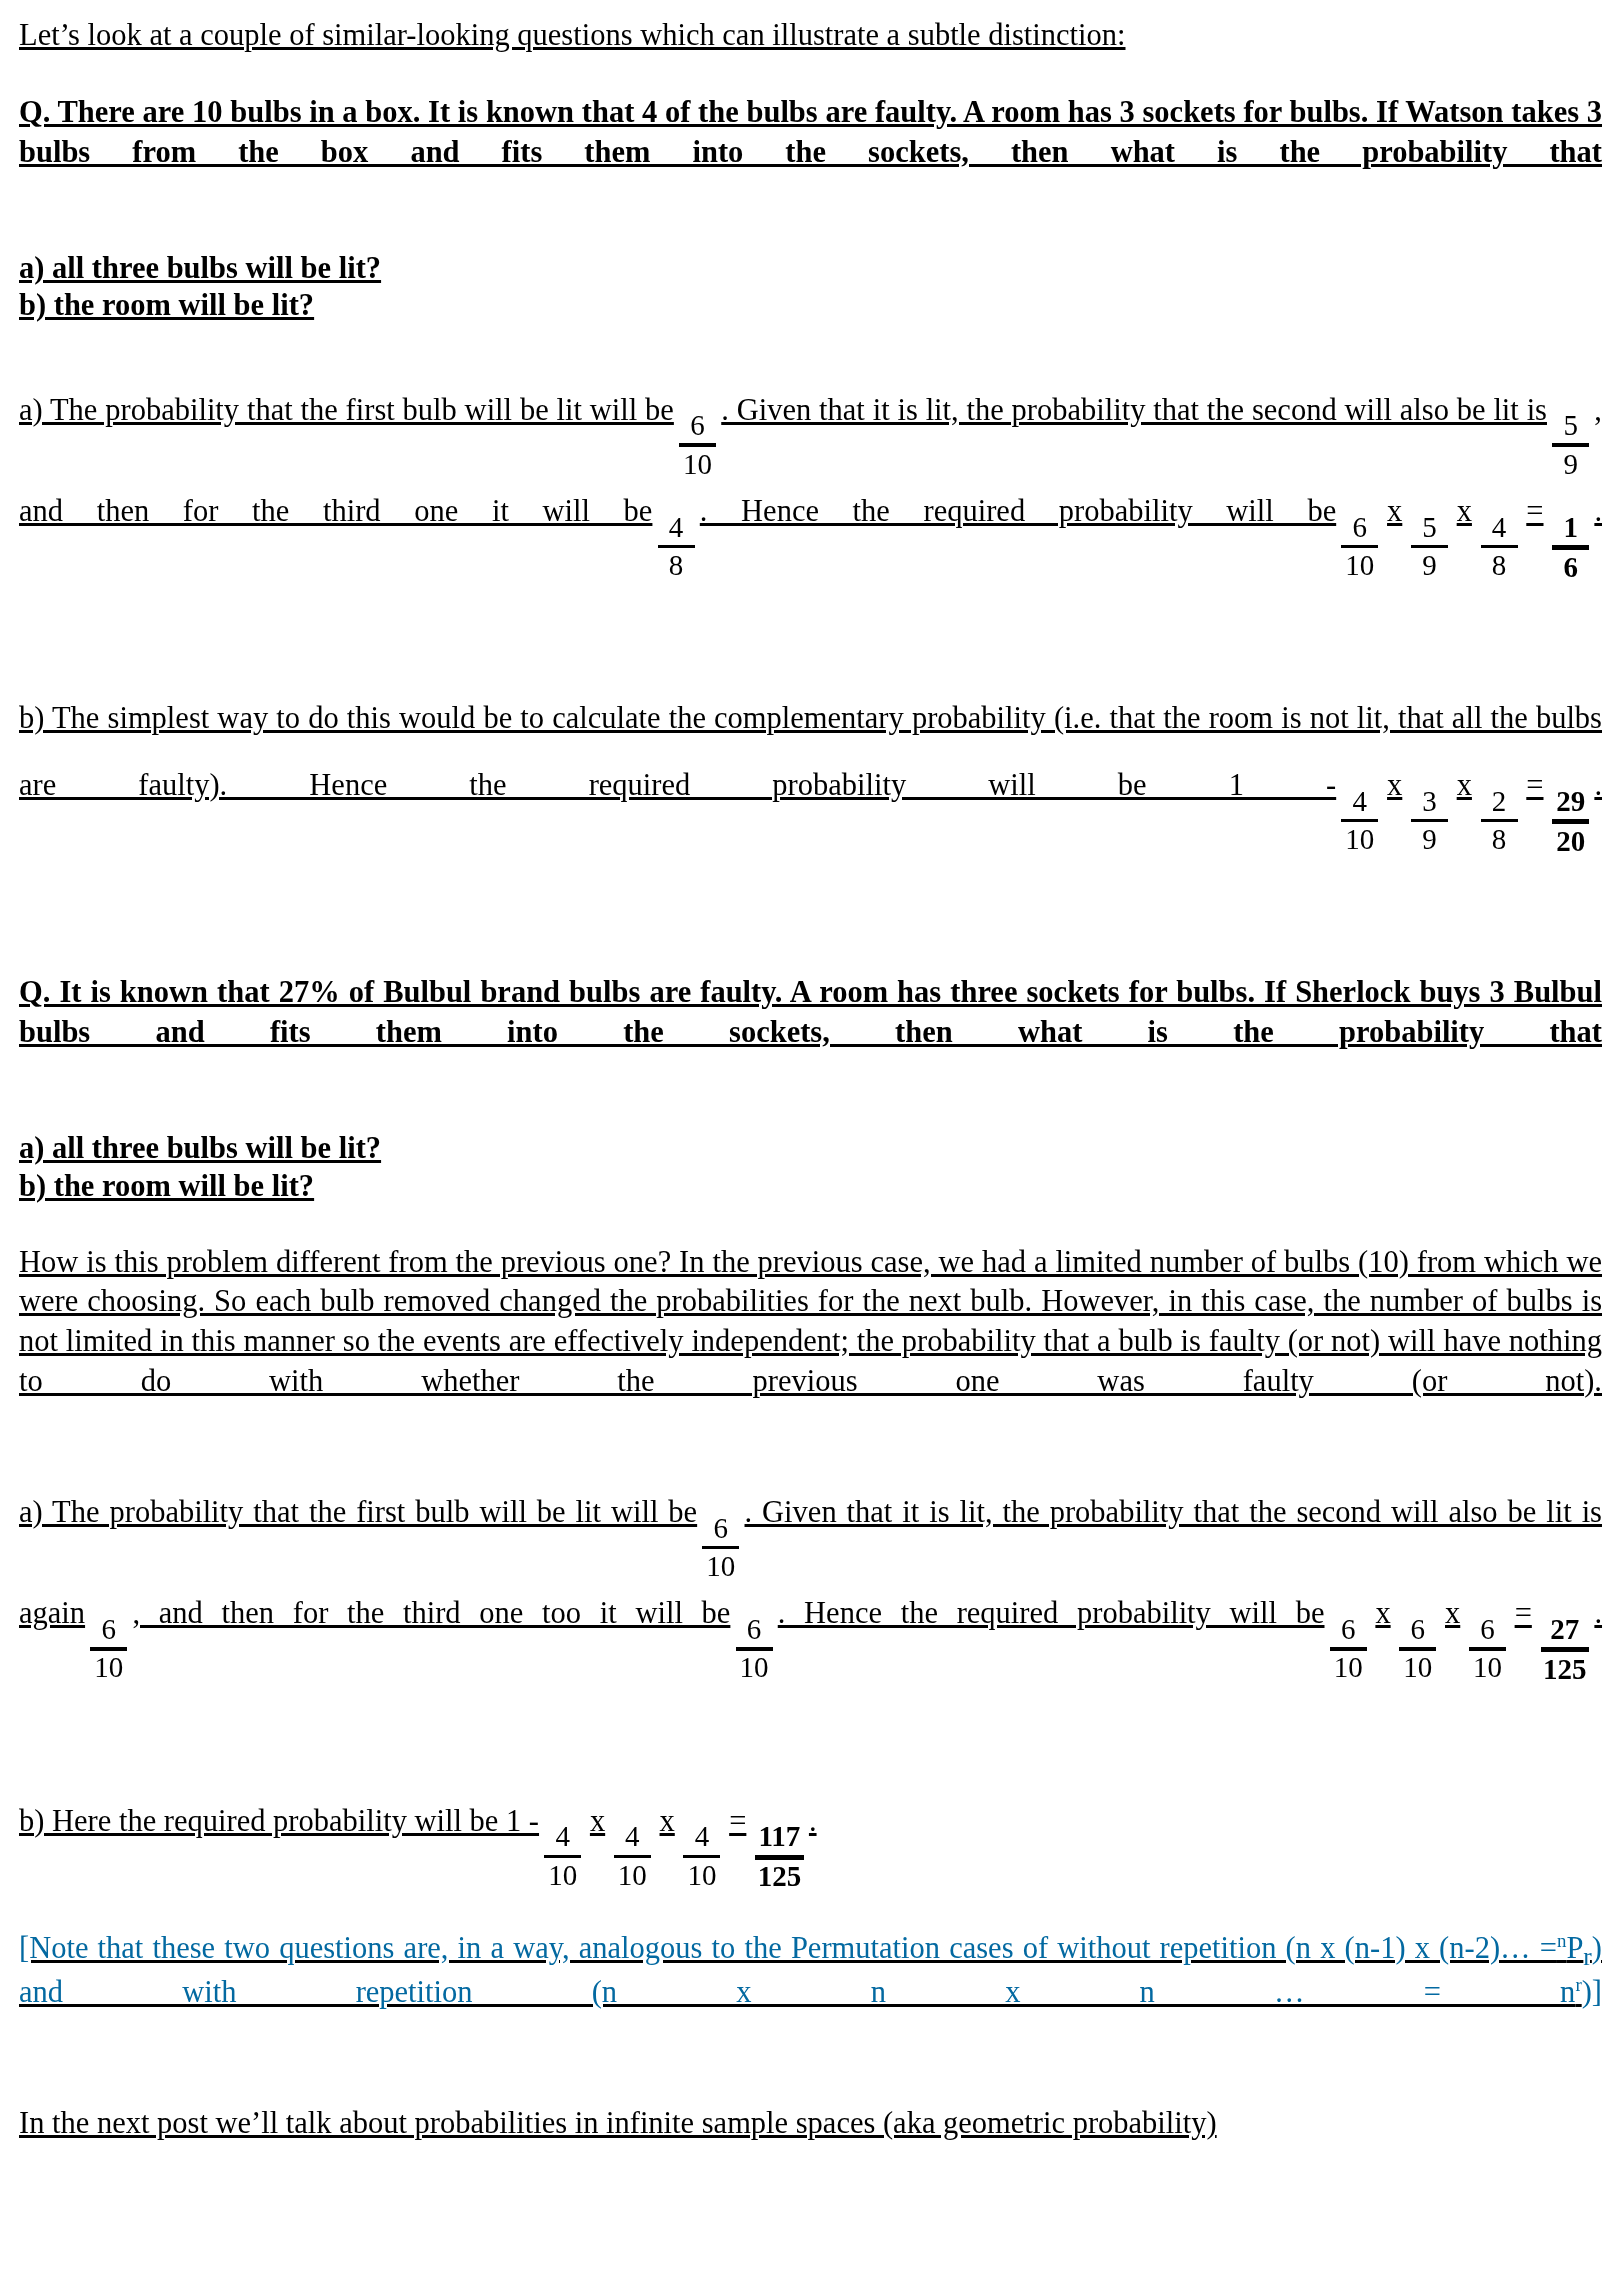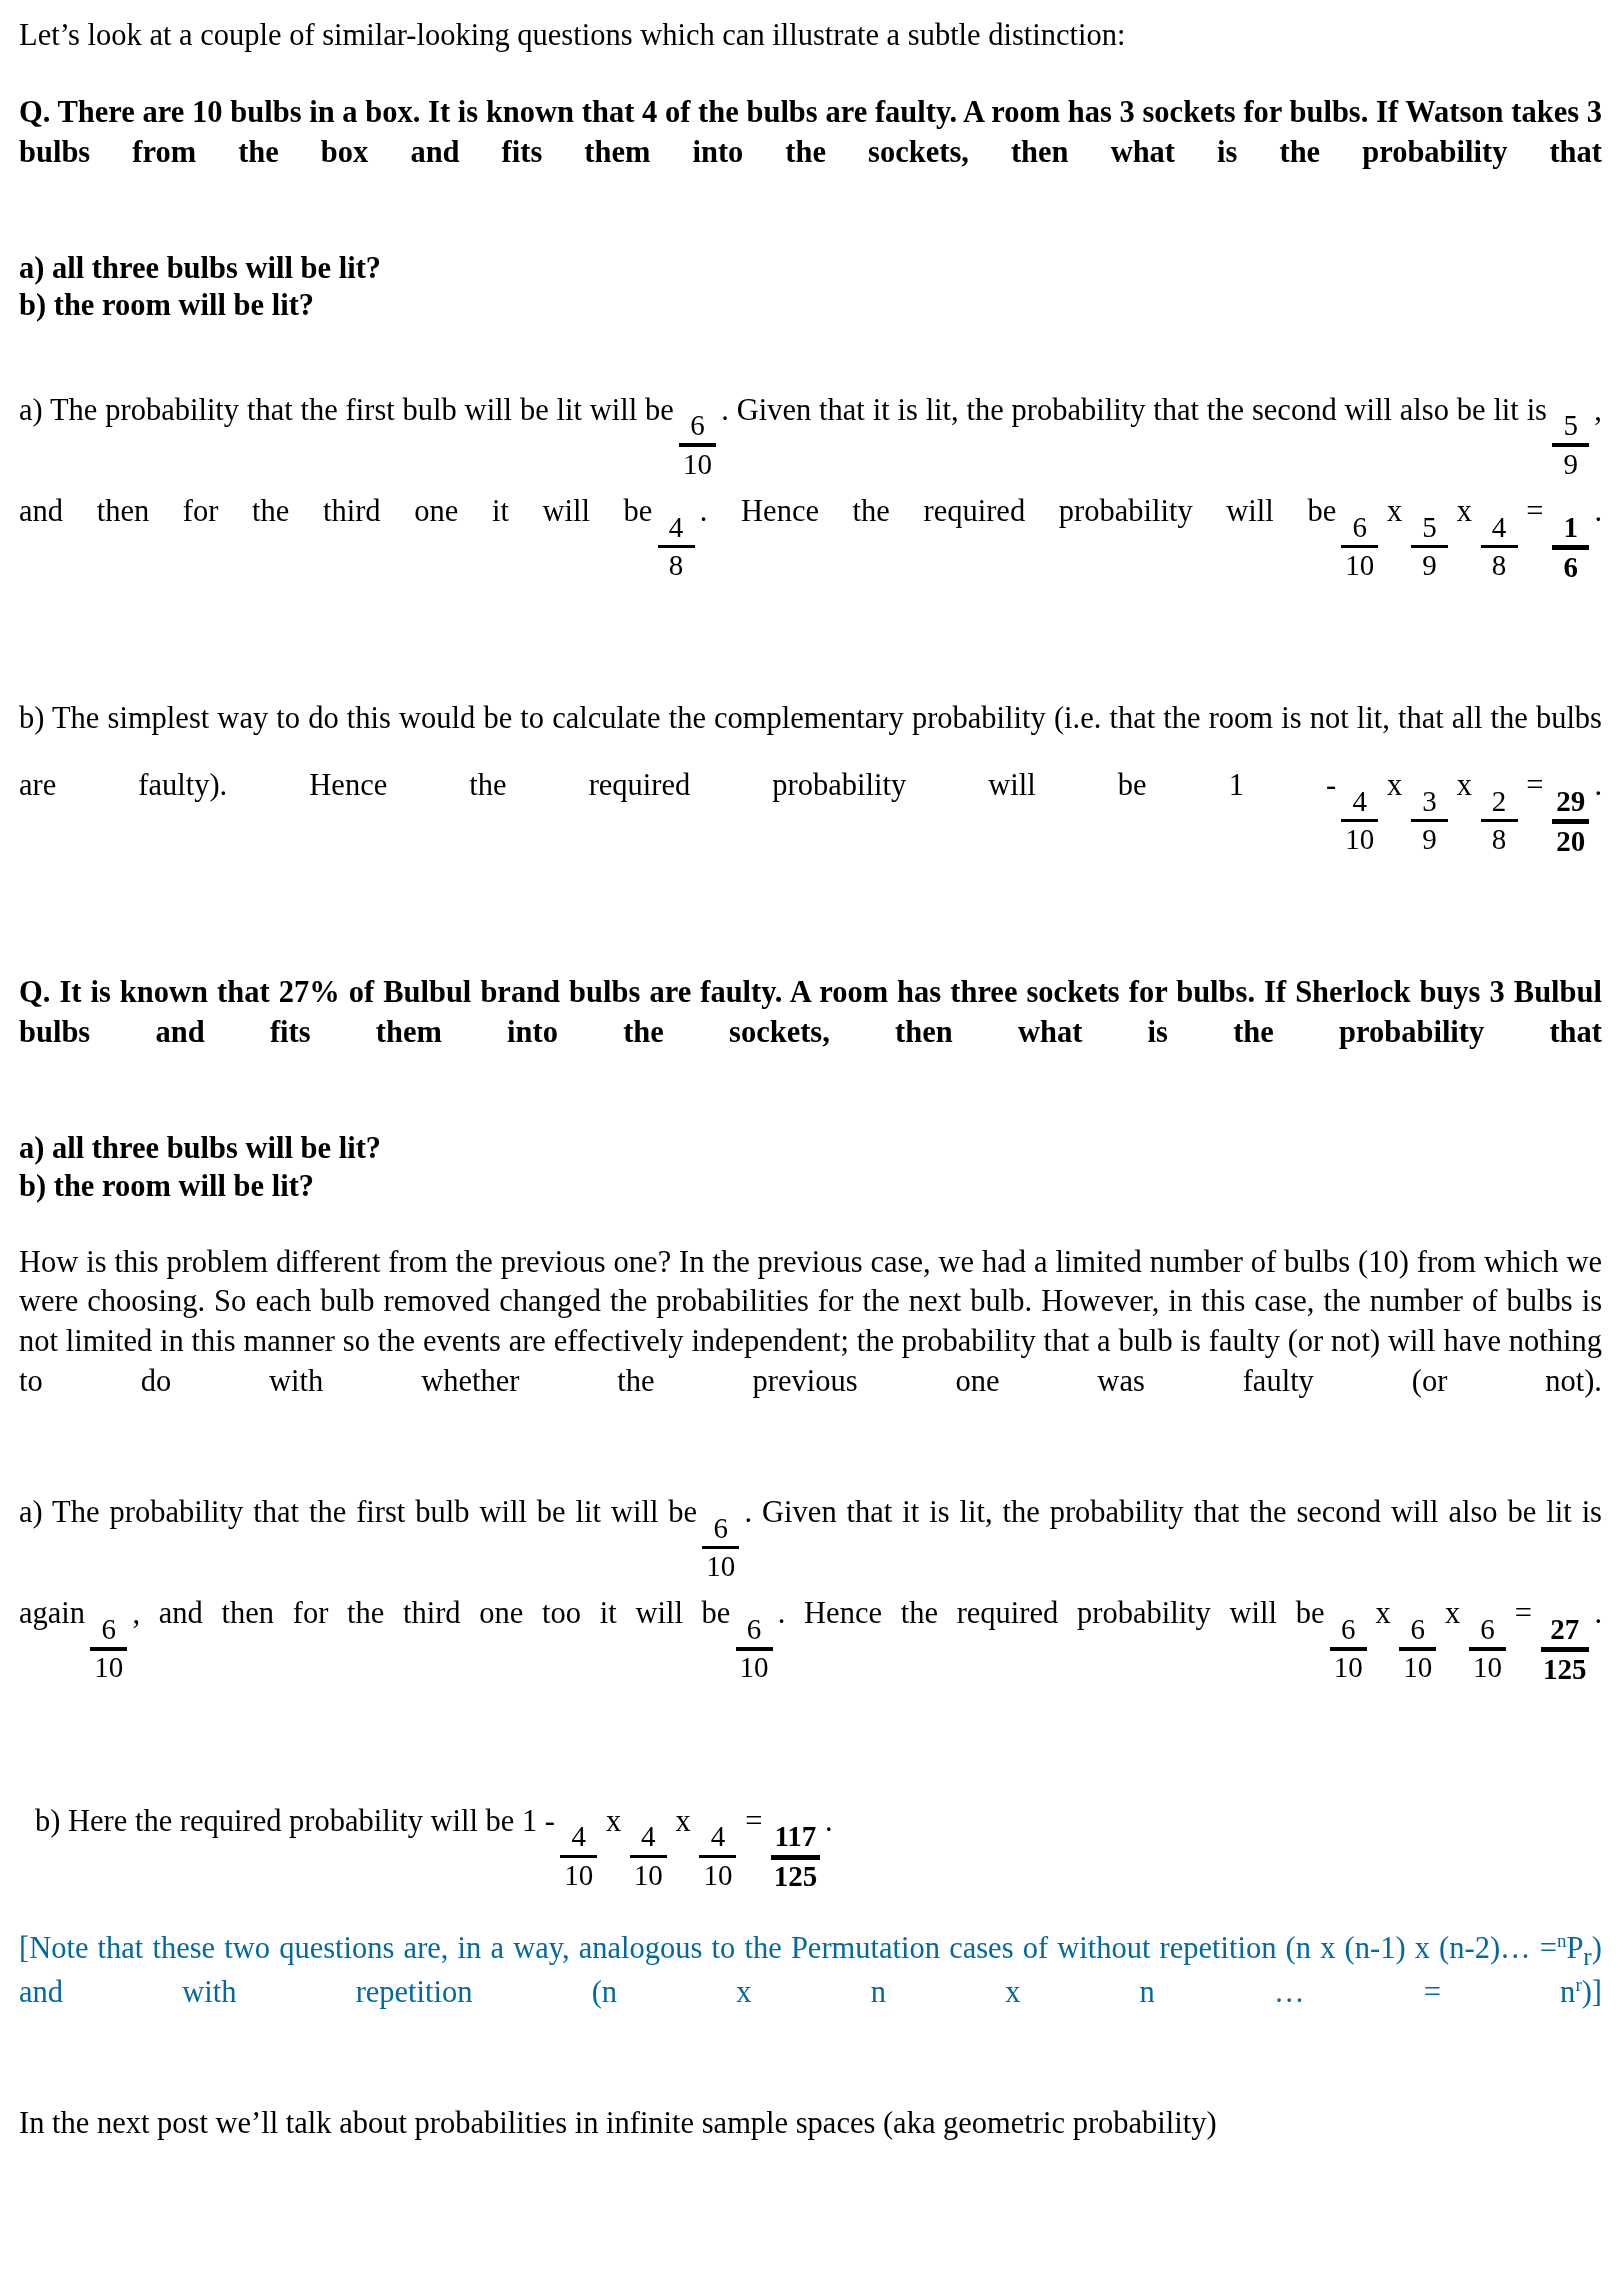--- a/index.html
+++ b/index.html
@@ -13,20 +13,21 @@
     font-family: "Liberation Serif", "DejaVu Serif", serif;
     color: #000000;
     -webkit-font-smoothing: antialiased;
   }
   .page {
     position: relative;
     width: 1621px;
     min-height: 2295px;
     padding: 15.7px 19px 0 19px;
     box-sizing: border-box;
+    text-decoration: underline;
   }
   .para {
     font-size: 30.5px;
     line-height: 1.30;
     text-align: justify;
     text-justify: inter-word;
     margin: 0;
   }
   .para.nojust { text-align: left; }
   .bold { font-weight: bold; }
@@ -36,21 +37,21 @@
   .tight { line-height: 1.22; }
 
   
   .fracline {
     font-size: 30.5px;
     line-height: 2.18;
     text-align: justify;
     text-justify: inter-word;
     margin: 0;
   }
-  .fracline.nojust { text-align: left; margin-left: 16px; }
+  .fracline.nojust { text-align: left; }
 
   
   .frac {
     display: inline-flex;
     flex-direction: column;
     align-items: center;
     justify-content: center;
     vertical-align: -0.50em;
     margin: 0 5.2px;
     line-height: 1;

